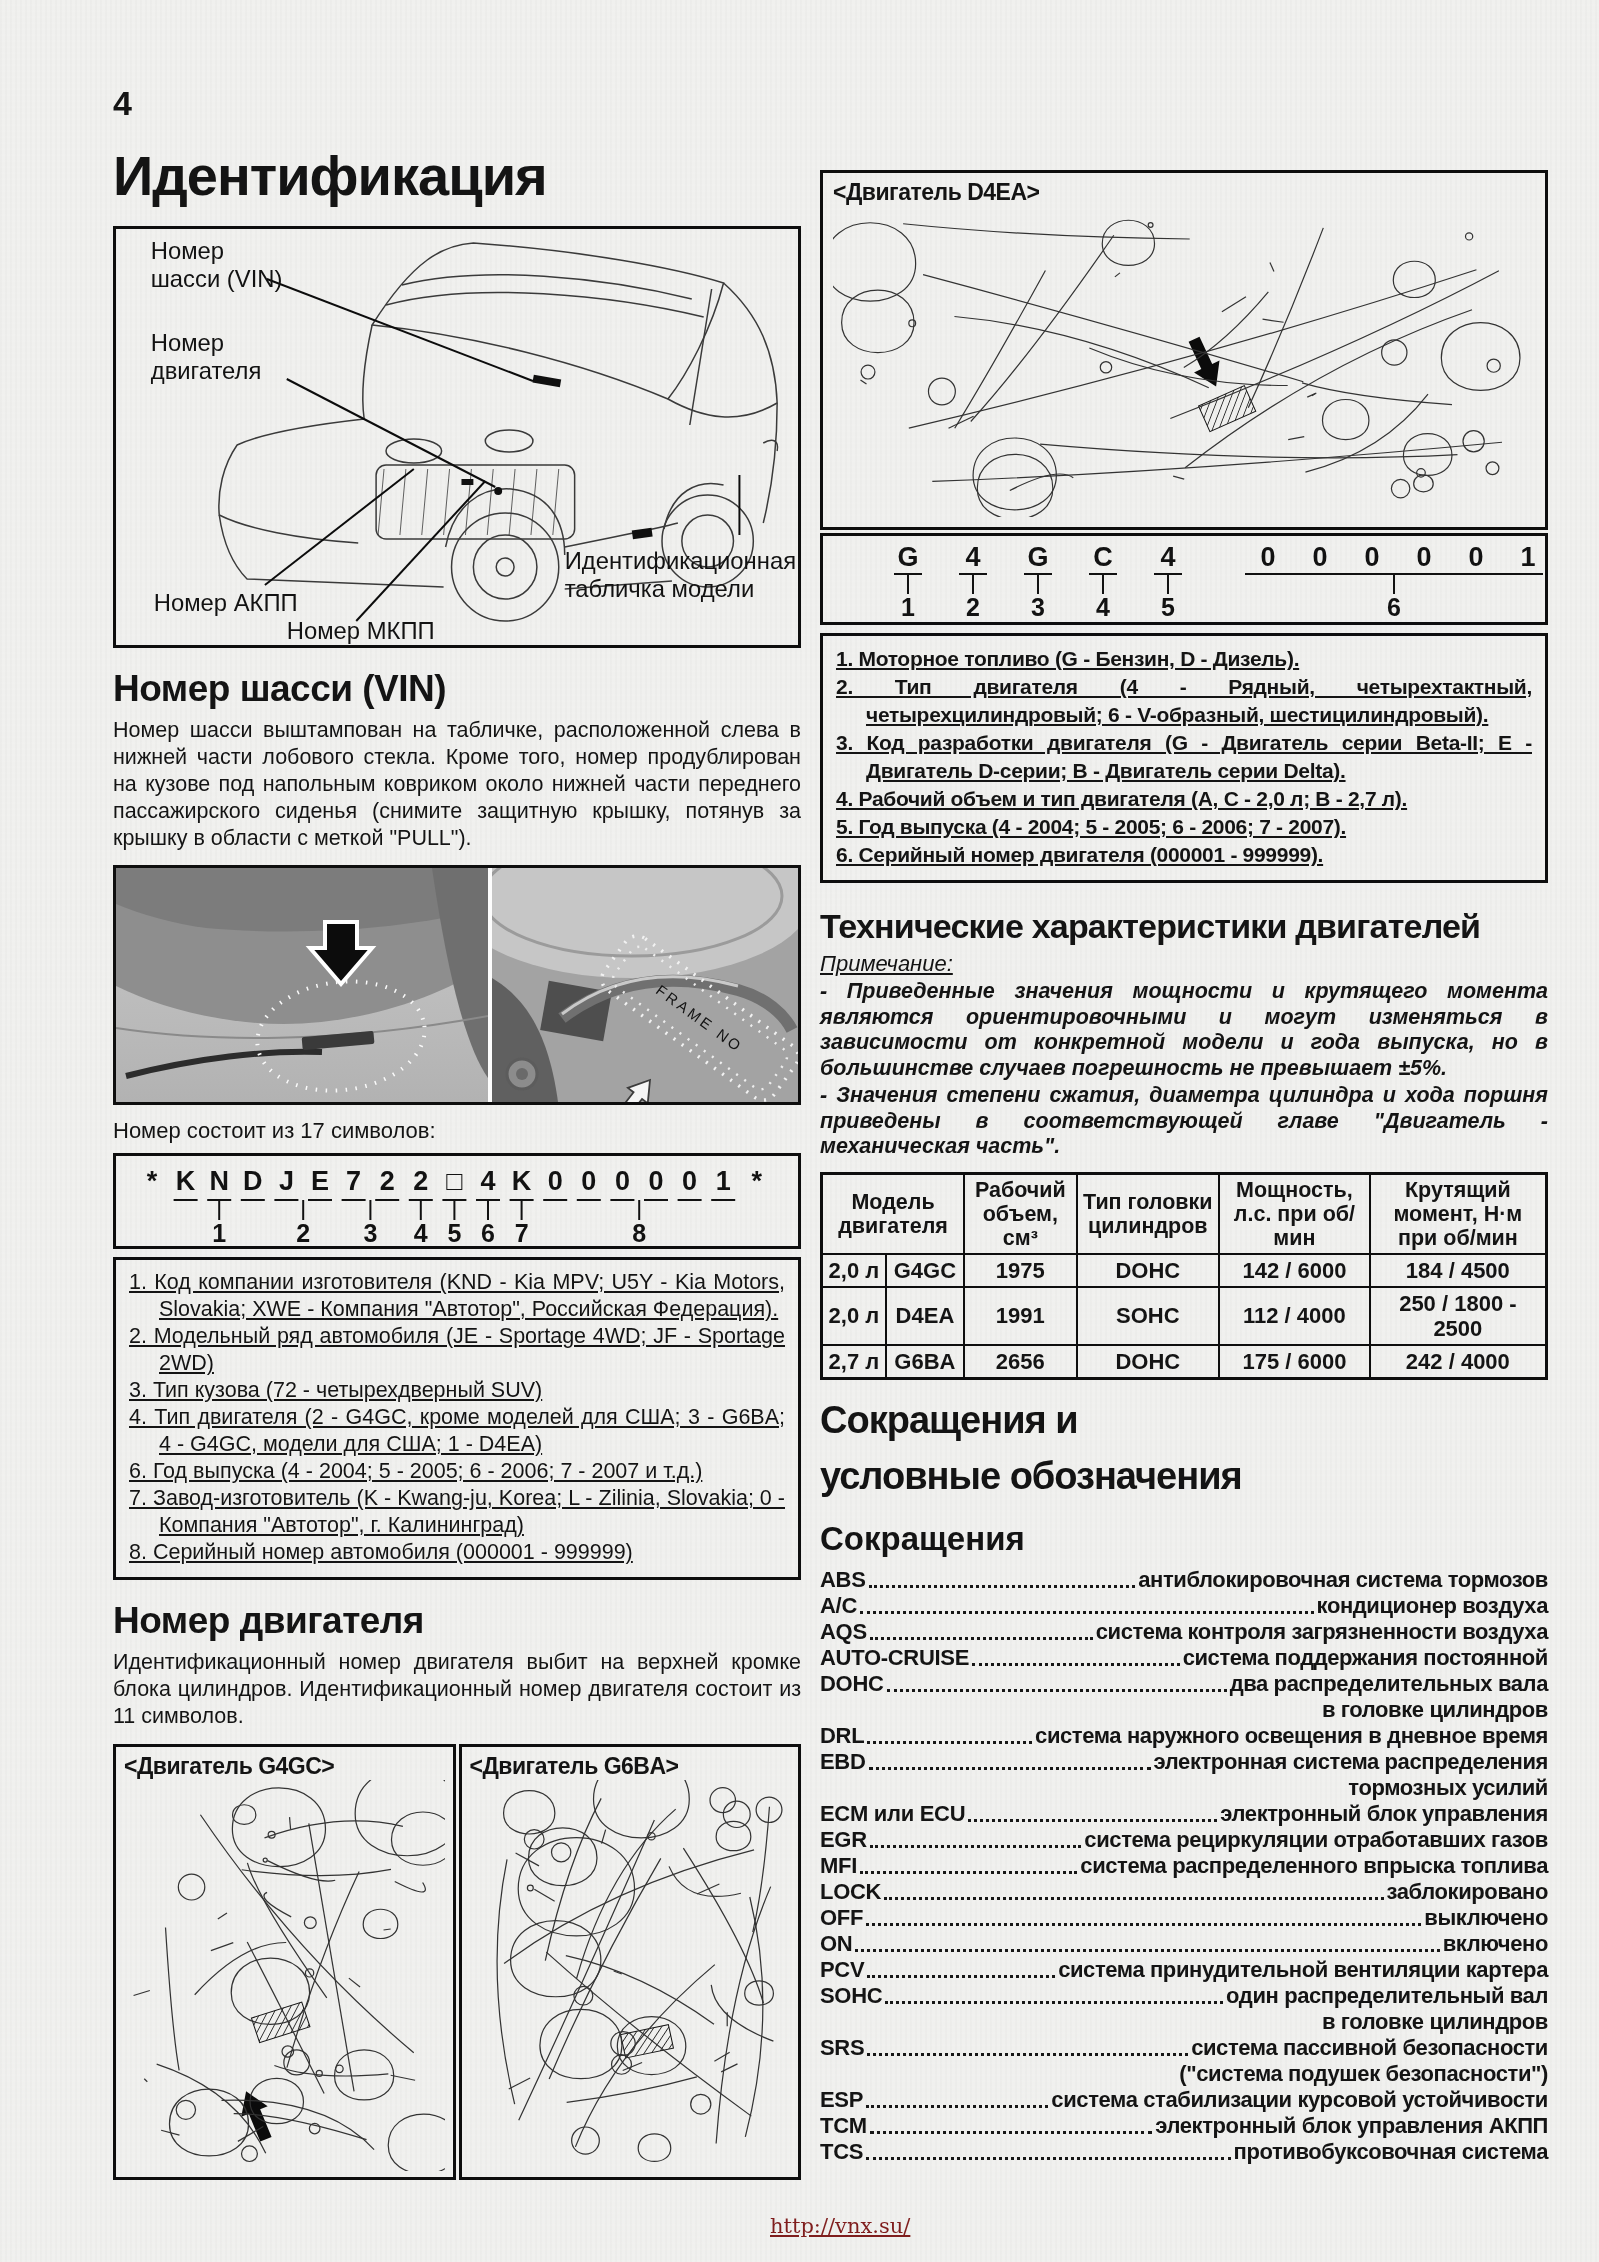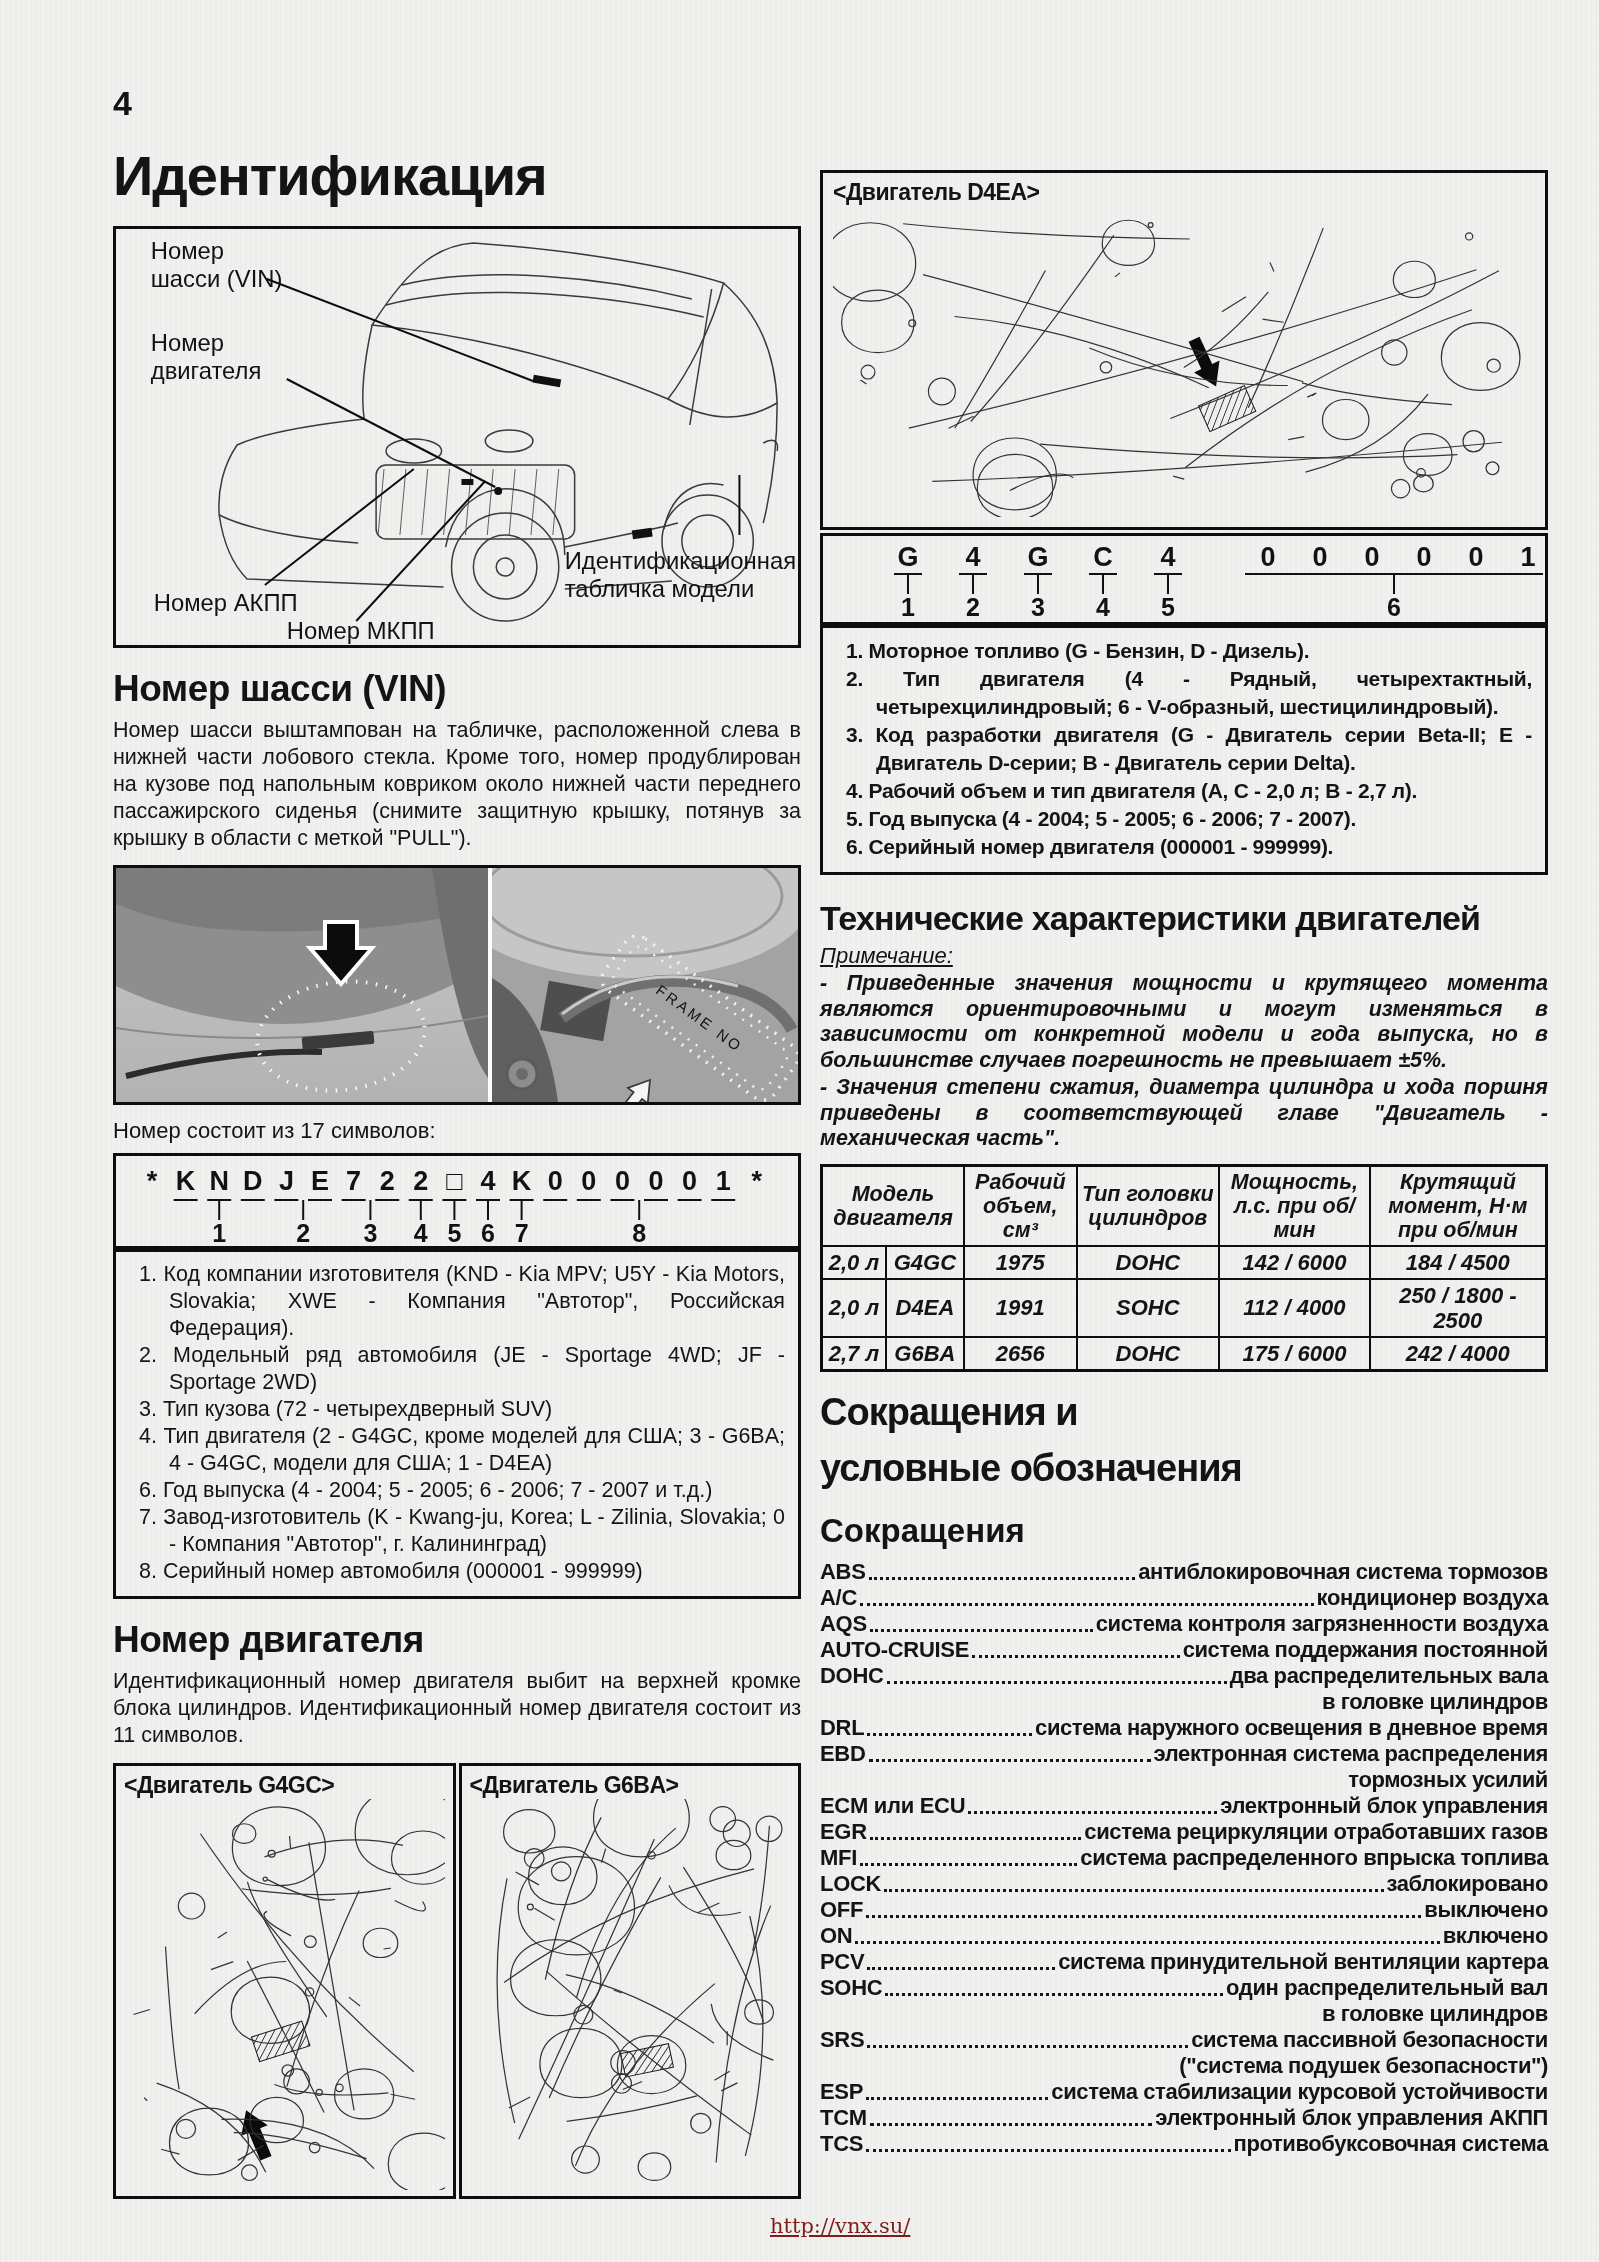--- a/index.html
+++ b/index.html
@@ -28,42 +28,42 @@
   .body-p { margin-top:7px; font-size:21.5px; line-height:27px; text-align:justify; }
 
   .photo-box { margin-top:13px; height:240px; display:flex; gap:4px; background:#fdfdfd; padding:0; }
   .photo-box svg { height:100%; display:block; }
 
   .symbols-intro { margin-top:13px; font-size:22px; }
 
   .vin-diagram-box { margin-top:9px; height:96px; }
   .vin-diagram-box svg, .code-diagram-box svg { width:100%; height:100%; display:block; }
 
-  .list-box { margin-top:0; padding:9px 13px 11px 23px; }
+  .list-box { margin-top:8px; padding:9px 13px 11px 13px;text-decoration:underline; }
   .list-item { font-size:21.5px; line-height:27px; text-align:justify;
                padding-left:30px; text-indent:-30px; }
   .list-box.bold-list .list-item { font-weight:bold; font-size:21px; line-height:28px; letter-spacing:-0.3px; }
 
   .engines-row { margin-top:14px; display:flex; gap:3px; height:436px;border-radius:20px; }
   .engine-box { flex:1; padding:6px 8px; display:flex; flex-direction:column; }
   .engine-box-label { font-size:23px; font-weight:bold; letter-spacing:-0.5px; }
   .engine-box svg { flex:1; width:100%; }
 
   
   .d4ea-box { margin-top:170px; height:360px; padding:6px 10px; display:flex; flex-direction:column; }
   .code-diagram-box { margin-top:3px; height:92px; }
 
   h2.sect-r { margin-top:24px; font-size:34px; font-weight:bold; letter-spacing:-0.8px; white-space:nowrap; }
   .note-label { margin-top:5px; font-size:22px; font-weight:normal; font-style:italic; text-decoration:underline; }
   .note-p { margin-top:2px; font-size:21.5px; line-height:25.5px; font-style:italic; font-weight:bold; text-align:justify; }
 
   table.specs { margin-top:12px; width:100%; border-collapse:collapse; border:3px solid #0e0e0e; background:transparent; }
   table.specs th, table.specs td {
     border:2px solid #0e0e0e; text-align:center; vertical-align:middle;
-    font-weight:bold; padding:3px 2px;font-style:italic;
+    font-weight:bold; padding:3px 2px;
   }
   table.specs th { font-size:21.5px; line-height:24px; }
   table.specs td { font-size:22px; line-height:25px; }
 
   .abbr-title { margin-top:12px; font-size:38px; line-height:56px; font-weight:bold; letter-spacing:-1px; }
   .abbr-subhead { margin-top:16px; font-size:33px; font-weight:bold; }
   .abbr-list { margin-top:9px; }
   .abbr-row { display:flex; align-items:baseline; font-size:22px; font-weight:bold; line-height:26px; white-space:nowrap; }
   .abbr-term { letter-spacing:-0.3px; }
   .abbr-dots { flex:1; min-width:8px; border-bottom:3px dotted #161616; align-self:flex-end; margin:0 3px 5px 3px; }

